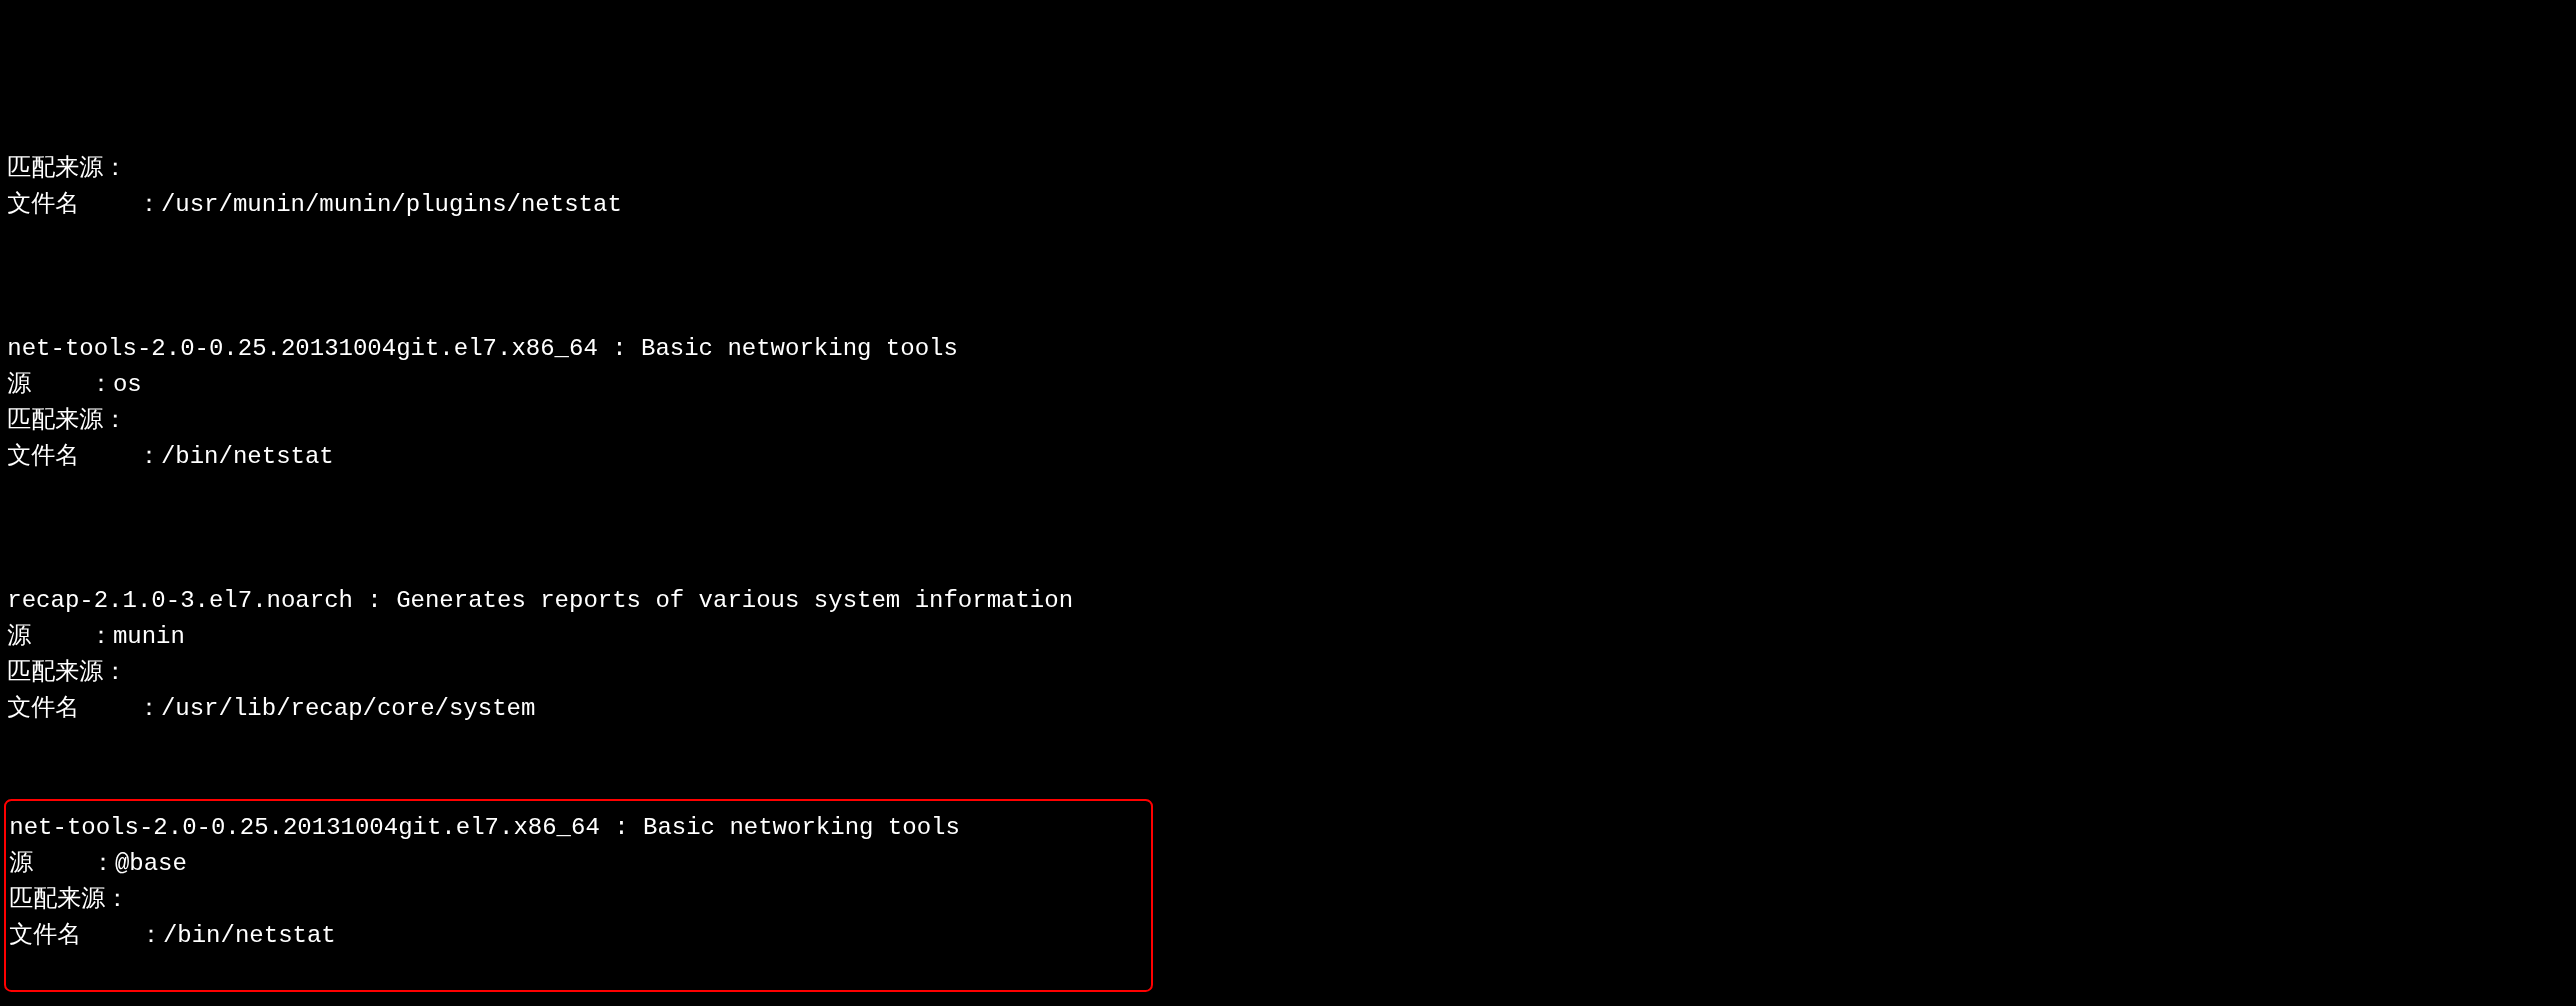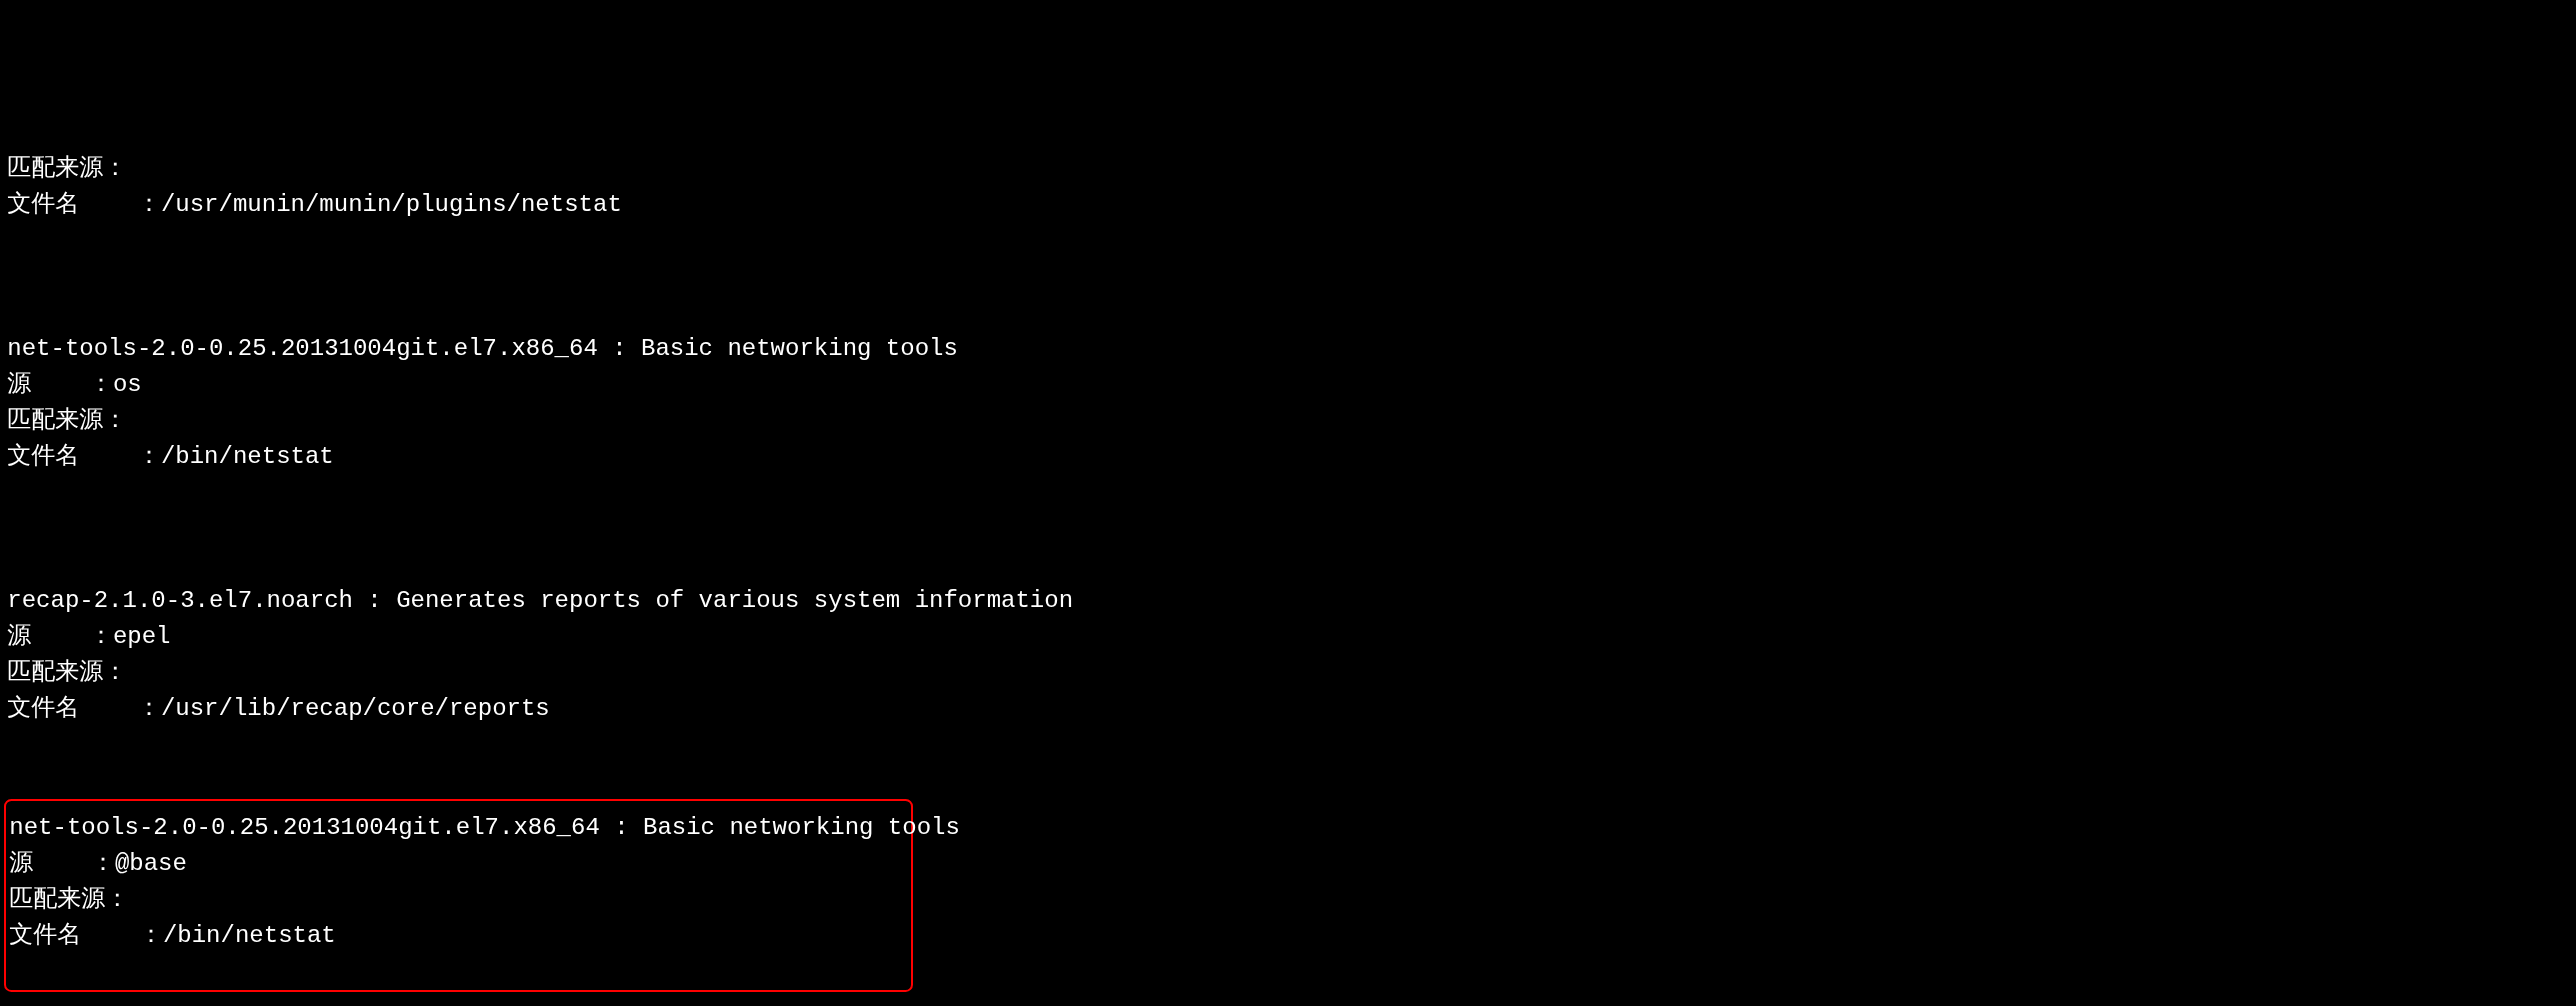--- a/index.html
+++ b/index.html
@@ -21,21 +21,21 @@
     }
     .terminal-output {
       white-space: pre;
     }
     .highlight-box {
       border: 2.7px solid #ff0000;
       border-radius: 7.3px;
       padding: 9px 3.6px 36px 3.6px;
       margin-left: -3.6px;
       margin-right: 3.6px;
-      width: 909px;
+      width: 1149px;
       display: inline-block;
     }
   </style>
 </head>
 <body>
 
 
 
 <div class="terminal-output"><span>匹配来源：</span>
 <span>文件名    ：</span><span>/usr/munin/munin/plugins/netstat</span>
@@ -43,23 +43,23 @@
 
 
 <span>net-tools-2.0-0.25.20131004git.el7.x86_64 : Basic networking tools</span>
 <span>源    ：</span><span>os</span>
 <span>匹配来源：</span>
 <span>文件名    ：</span><span>/bin/netstat</span>
 
 
 
 <span>recap-2.1.0-3.el7.noarch : Generates reports of various system information</span>
-<span>源    ：</span><span>epel</span>
+<span>源    ：</span><span>munin</span>
 <span>匹配来源：</span>
-<span>文件名    ：</span><span>/usr/lib/recap/core/reports</span>
+<span>文件名    ：</span><span>/usr/lib/recap/core/system</span>
 
 
 <div class="highlight-box"><span>net-tools-2.0-0.25.20131004git.el7.x86_64 : Basic networking tools</span>
 <span>源    ：</span><span>@base</span>
 <span>匹配来源：</span>
 <span>文件名    ：</span><span>/bin/netstat</span></div>
 
  </div>
 
 

